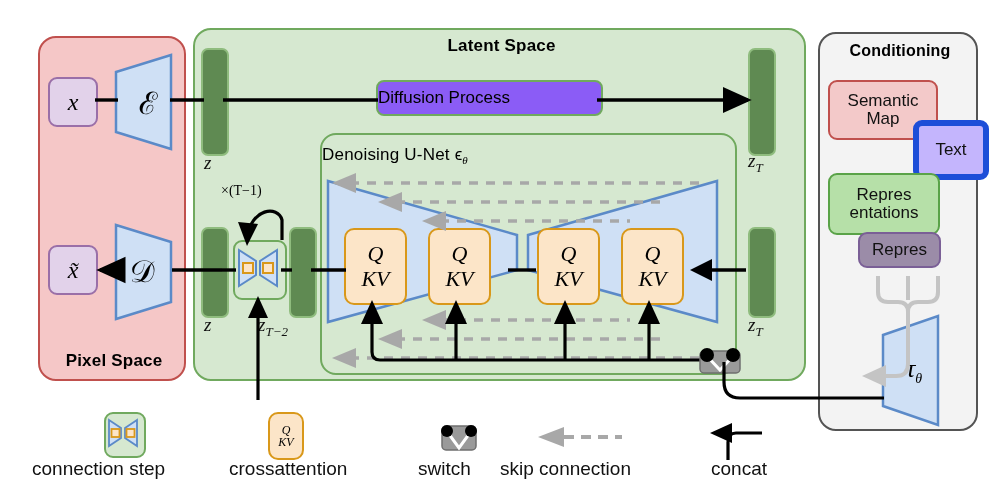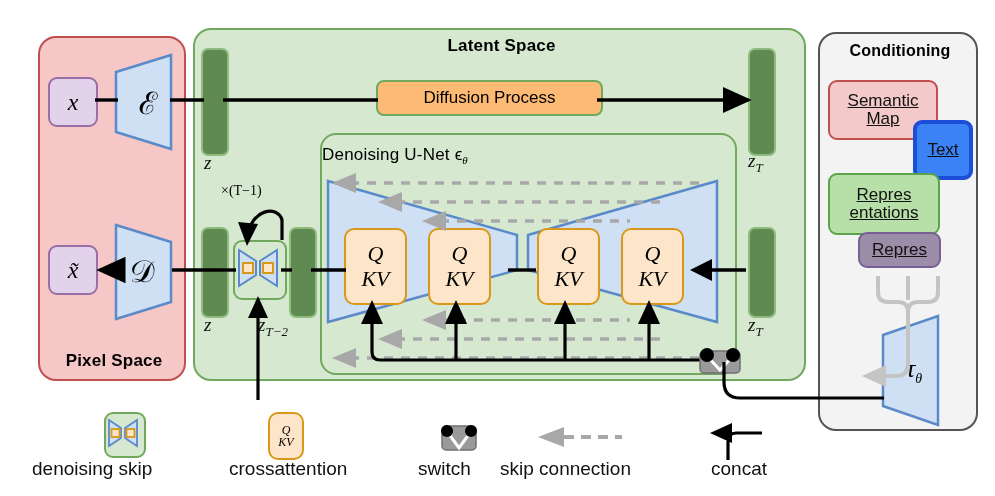--- a/index.html
+++ b/index.html
@@ -29,38 +29,38 @@
 
   
   .trap{position:absolute;}
   .trap svg{display:block;overflow:visible;}
 
   
   .zbar{position:absolute;background:#5f8a52;border:2px solid #8fbc7e;border-radius:7px;}
   .zlabel{position:absolute;font-family:"Liberation Serif",serif;font-style:italic;font-size:19px;color:#111;}
 
   
-  #diffusion-pill{position:absolute;left:376px;top:80px;width:223px;height:32px;background:#fdba74;
-    border:2px solid #70a95e;border-radius:8px;display:flex;align-items:center;justify-content:center;
+  #diffusion-pill{position:absolute;left:376px;top:80px;width:223px;height:32px;background:#8b5cf6;
+    border:2px solid #70a95e;border-radius:8px;display:flex;align-items:center;
     font-size:17px;color:#000;}
 
   
   .qkv{position:absolute;width:59px;height:73px;border-radius:10px;background:#fce5c8;border:2.5px solid #d9981a;
        display:flex;flex-direction:column;align-items:center;justify-content:center;line-height:1;}
   .qkv .q{font-family:"Liberation Serif",serif;font-style:italic;font-size:22px;margin-bottom:3px;}
   .qkv .kv{font-family:"Liberation Serif",serif;font-style:italic;font-size:22px;}
 
   
   .dstep{position:absolute;background:#d6e8d0;border:2px solid #70a95e;border-radius:9px;}
 
   
   .chip{position:absolute;border-radius:9px;box-sizing:border-box;display:flex;align-items:center;
-        justify-content:center;text-align:center;font-size:17px;color:#111;line-height:1.05;padding:2px 4px;text-decoration:underline;}
+        justify-content:center;text-align:center;font-size:17px;color:#111;line-height:1.05;padding:2px 4px;}
   #chip-semantic{left:828px;top:80px;width:110px;height:60px;background:#f3c9c9;border:2px solid #c0504d;}
-  #chip-text{left:913px;top:120px;width:60px;height:60px;background:#3b82f6;border:4px solid #1d4ed8;}
+  #chip-text{left:913px;top:120px;width:76px;height:60px;background:#c4b5fd;border:6px solid #1d4ed8;}
   #chip-repr{left:828px;top:173px;width:112px;height:62px;background:#b6e0a8;border:2px solid #5aa348;}
   #chip-images{left:858px;top:232px;width:83px;height:36px;background:#9b8ca8;border:2px solid #7a5f96;}
 
   
   .legend-label{position:absolute;font-size:19px;color:#111;white-space:nowrap;}
 
   svg.ov{position:absolute;left:0;top:0;width:995px;height:496px;pointer-events:none;}
 </style>
 </head>
 <body>
@@ -190,21 +190,21 @@
   </div>
 
   <div class="dstep" style="left:104px;top:412px;width:38px;height:42px;">
     <svg width="34" height="38" viewBox="0 0 34 38" style="display:block;">
       <polygon points="3,6 15,14 15,24 3,32" fill="#cfe0f5" stroke="#5b8ac8" stroke-width="1.8"></polygon>
       <polygon points="31,6 19,14 19,24 31,32" fill="#cfe0f5" stroke="#5b8ac8" stroke-width="1.8"></polygon>
       <rect x="5.5" y="15" width="8" height="8" fill="#fce5c8" stroke="#d9981a" stroke-width="1.8"></rect>
       <rect x="20.5" y="15" width="8" height="8" fill="#fce5c8" stroke="#d9981a" stroke-width="1.8"></rect>
     </svg>
   </div>
-  <div class="legend-label" style="left:32px;top:458px;">denoising skip</div>
+  <div class="legend-label" style="left:32px;top:458px;">connection step</div>
 
   <div class="qkv" style="left:268px;top:412px;width:32px;height:44px;border-width:2px;">
     <span style="font-family:'Liberation Serif',serif;font-style:italic;font-size:12px;">Q</span>
     <span style="font-family:'Liberation Serif',serif;font-style:italic;font-size:12px;">KV</span>
   </div>
   <div class="legend-label" style="left:229px;top:458px;">crossattention</div>
 
   <div class="abs" style="left:440px;top:422px;">
     <svg width="38" height="32" viewBox="0 0 38 32">
       <rect x="2" y="4" width="34" height="24" rx="4" fill="#9a9a9a" stroke="#6f6f6f" stroke-width="1.5"></rect>

